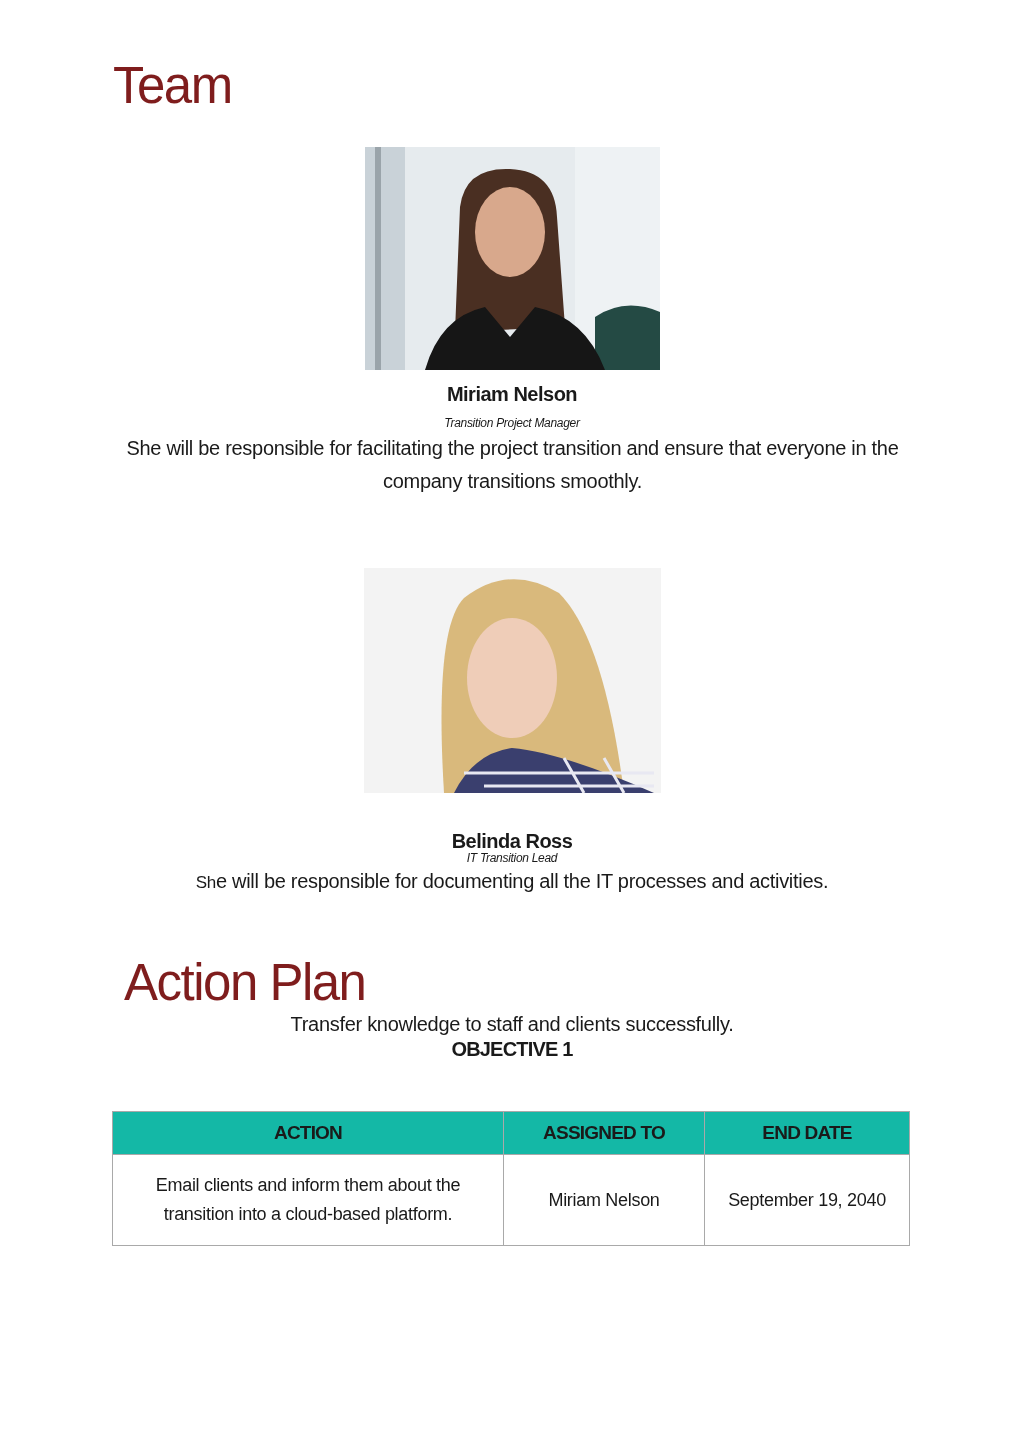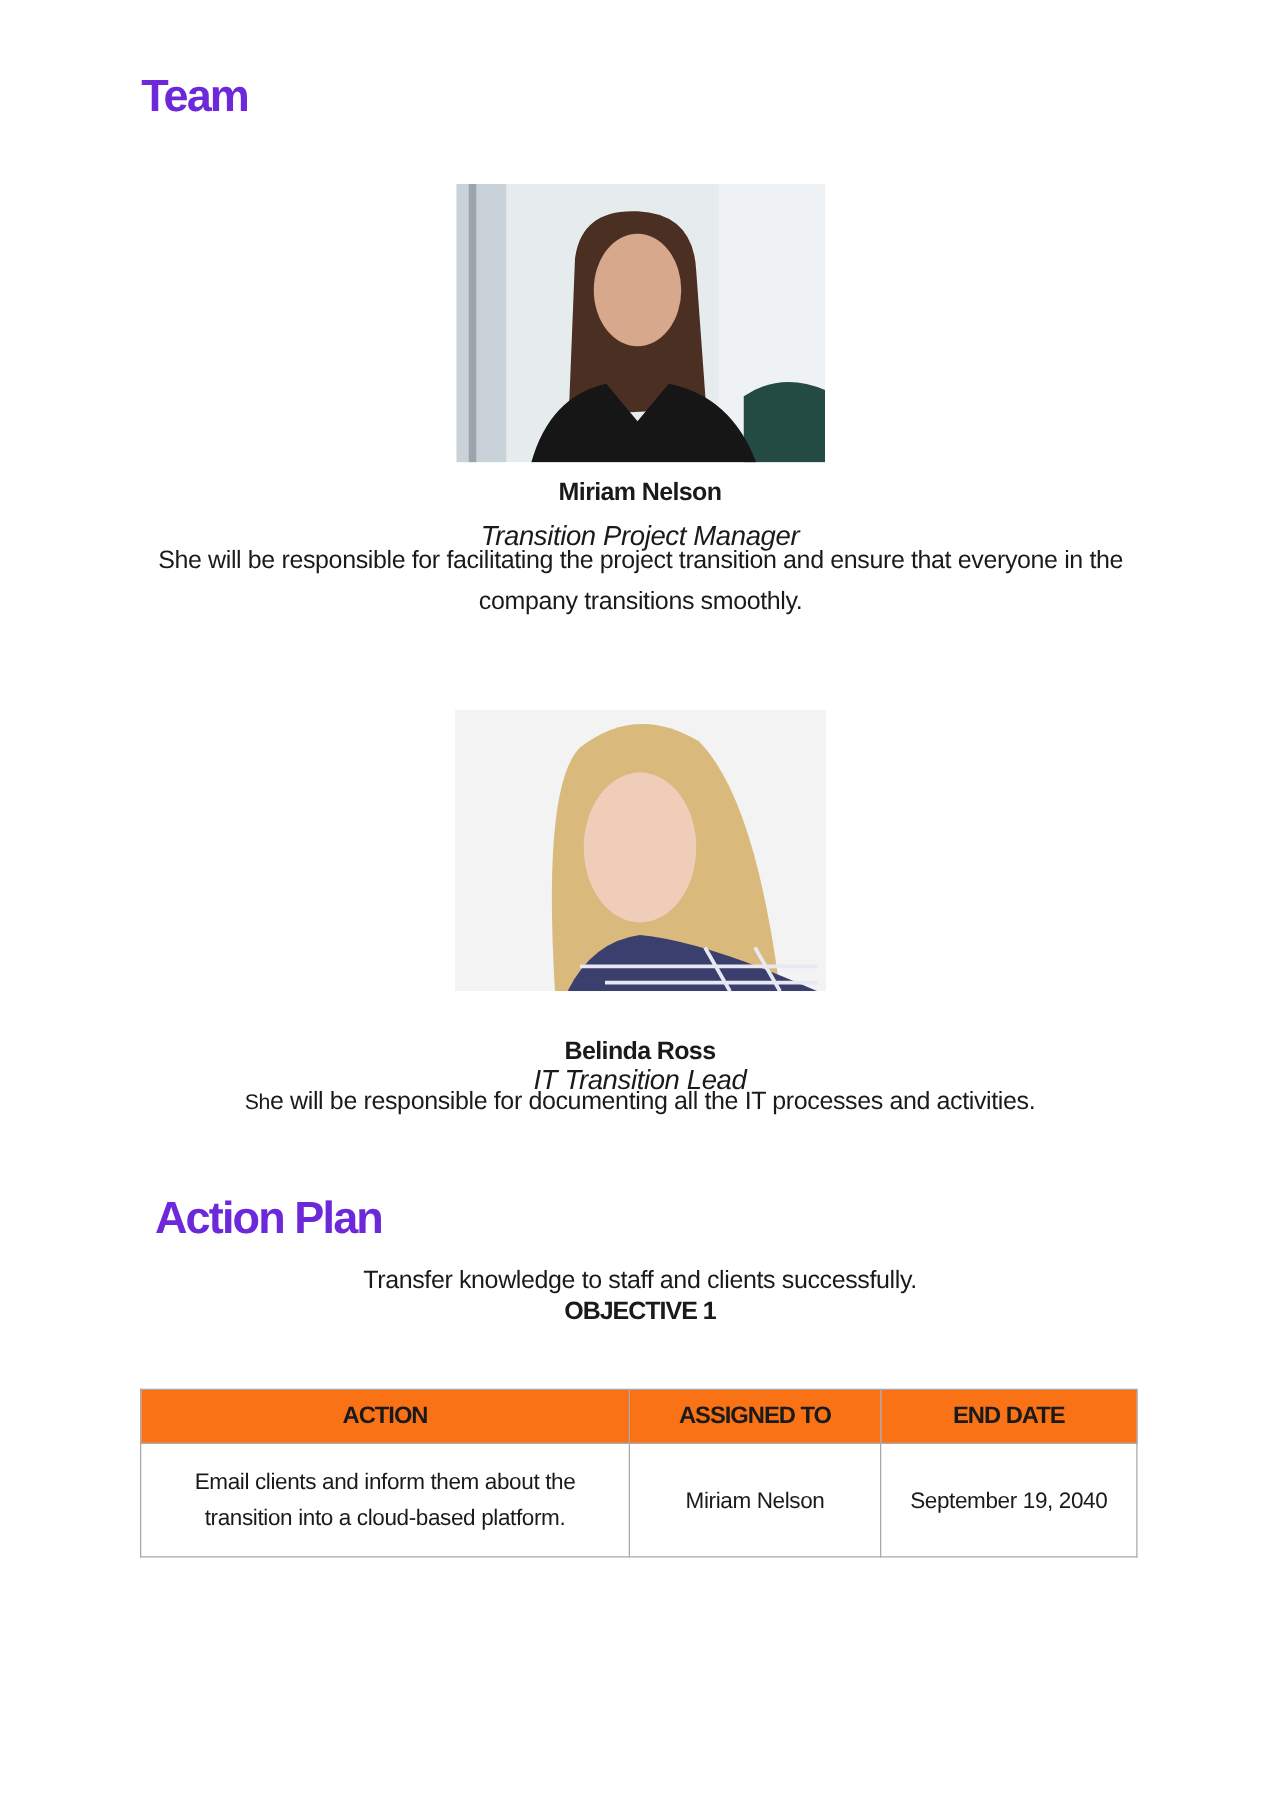--- a/index.html
+++ b/index.html
@@ -1,25 +1,25 @@
 <!DOCTYPE html>
 <html><head>
 <meta charset="utf-8">
 <style>
   html,body{margin:0;padding:0;background:#fff;}
   body{width:1024px;height:1446px;position:relative;font-family:"Liberation Sans",sans-serif;color:#1a1a1a;overflow:hidden;}
-  .h1{position:absolute;left:113px;font-weight:bold;color:#6d28d9;font-size:36px;letter-spacing:-1.5px;}
+  .h1{position:absolute;left:113px;font-weight:normal;color:#7f1d1d;font-size:51px;letter-spacing:-1.5px;}
   .photo{position:absolute;overflow:hidden;}
   .center{position:absolute;left:112px;width:800px;text-align:center;}
   .name{font-weight:bold;font-size:20px;letter-spacing:-0.5px;}
-  .role{font-style:italic;font-size:22px;letter-spacing:-0.3px;}
+  .role{font-style:italic;font-size:12px;letter-spacing:-0.3px;}
   .desc{font-size:20px;line-height:33px;letter-spacing:-0.3px;}
   .small-sh{font-size:17px;}
   table{position:absolute;left:112px;top:1111px;width:798px;border-collapse:collapse;font-size:18px;letter-spacing:-0.3px;}
-  th{background:#f97316;color:#1a1a1a;font-weight:bold;font-size:19px;height:40px;border:1px solid #a9a9a9;letter-spacing:-0.8px;}
+  th{background:#14b8a6;color:#1a1a1a;font-weight:bold;font-size:19px;height:40px;border:1px solid #a9a9a9;letter-spacing:-0.8px;}
   td{border:1px solid #a9a9a9;text-align:center;line-height:29px;padding:4px 10px;}
 </style>
 </head>
 <body>
 
 <div class="h1" style="top:56px;">Team</div>
 
 <div class="photo" style="left:365px;top:147px;width:295px;height:223px;">
   <svg width="295" height="223" viewBox="0 0 295 223">
     <rect width="295" height="223" fill="#e6ebee"></rect>

